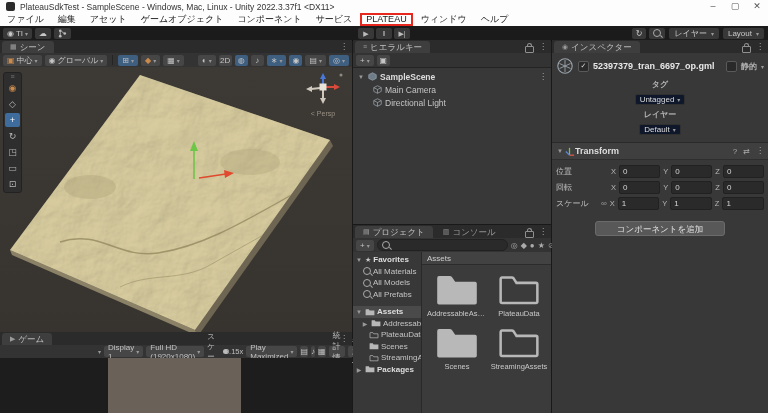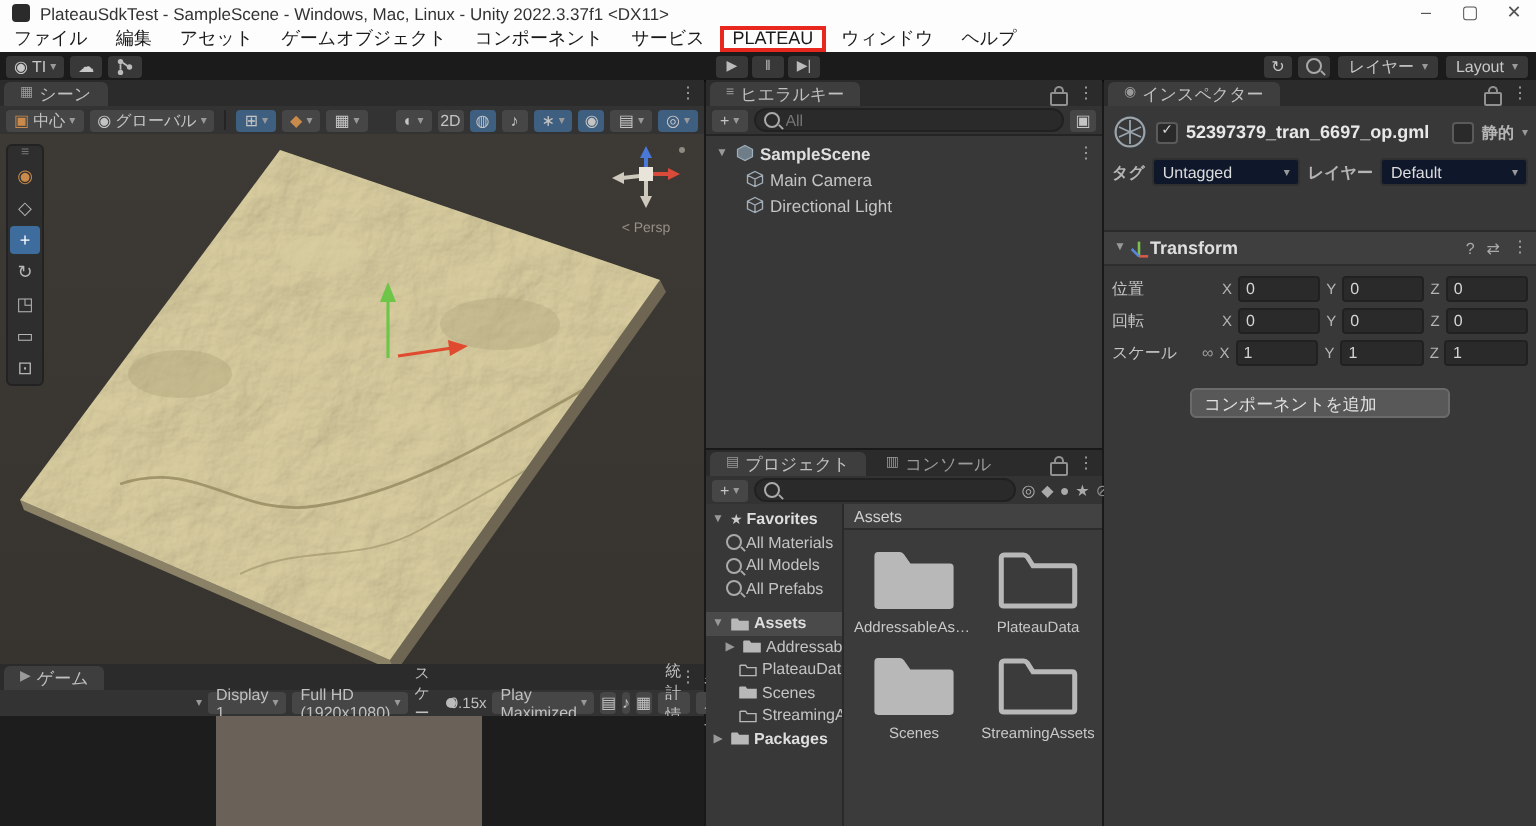--- a/index.html
+++ b/index.html
@@ -111,21 +111,21 @@
   #comp-header{height:16px;background:#3f3f3f;border-bottom:1px solid #2e2e2e;display:flex;
                align-items:center;gap:0;padding:0 4px;font-size:9px;}
   #comp-header .right{margin-left:auto;display:flex;gap:6px;color:#aaa;font-size:8px;align-items:center;}
   .trow{display:flex;align-items:center;gap:3px;padding:1.5px 4px;font-size:8px;color:#c4c4c4;}
   .trow .rlabel{width:52px;flex:none;}
   .axis-letter{color:#b5b5b5;flex:none;font-size:7.5px;}
   .tfield{flex:1;min-width:0;background:#2a2a2a;border:1px solid #212121;border-radius:2px;height:11px;
           color:#d5d5d5;font-size:8px;font-family:inherit;padding:0 3px;outline:none;}
   #add-comp{display:block;margin:10px auto 0 auto;width:130px;height:15px;background:#585858;
             border:1px solid #6b6b6b;border-radius:3px;color:#e2e2e2;font-size:8.5px;
-            font-family:inherit;line-height:13px;text-align:left;}
+            font-family:inherit;line-height:13px;text-align:center;}
   .link-icn{font-size:8px;color:#9a9a9a;flex:none;}
   .sep{width:1px;height:10px;background:#242424;margin:0 2px;}
   .orange{color:#c98a4b;}
 </style>
 </head>
 <body>
 
 <div id="app">
 
   <div id="titlebar" class="abs">
@@ -367,24 +367,20 @@
       <span class="tabbar-right">
         <span class="lock"></span>
         <span class="menu-dots">⋮</span>
       </span>
     </div>
     <div class="tbar">
       <span class="mini-btn">
         <span>+</span>
         <span class="dd-arrow">▾</span>
       </span>
-      <span class="searchbox">
-        <span class="mag"></span>
-        <input placeholder="All" style="">
-      </span>
       <span class="mini-btn icon-only">
           <span>▣</span>
         </span>
     </div>
     <div style="padding-top:2px;">
       <div class="treerow">
         <span class="fold">▼</span>
         <svg class="mini-cube" viewBox="0 0 12 12">
           <path d="M6 1 L11 3.5 L11 8.5 L6 11 L1 8.5 L1 3.5 Z" fill="#6f7d88" stroke="#9fb0bc" stroke-width="0.8"></path>
         </svg>
@@ -547,21 +543,21 @@
         <svg width="18" height="18" viewBox="0 0 18 18">
           <circle cx="9" cy="9" r="7.2" fill="none" stroke="#9aa5ad" stroke-width="1.1"></circle>
           <path d="M9 3 V15 M3.5 6.5 L14.5 11.5 M14.5 6.5 L3.5 11.5" stroke="#9aa5ad" stroke-width="0.9" fill="none"></path>
         </svg>
         <span class="checkbox">✓</span>
         <span id="obj-name">52397379_tran_6697_op.gml</span>
         <span class="checkbox"></span>
         <span class="small-label">静的</span>
         <span class="dd-arrow">▾</span>
       </div>
-      <div class="irow" style="margin-bottom:19px;">
+      <div class="irow" style="margin-bottom:4px;flex-direction:column;">
         <span class="small-label">タグ</span>
         <span class="dropdown">
           <span>Untagged</span>
           <span class="dd-arrow">▾</span>
         </span>
         <span class="small-label">レイヤー</span>
         <span class="dropdown">
           <span>Default</span>
           <span class="dd-arrow">▾</span>
         </span>

